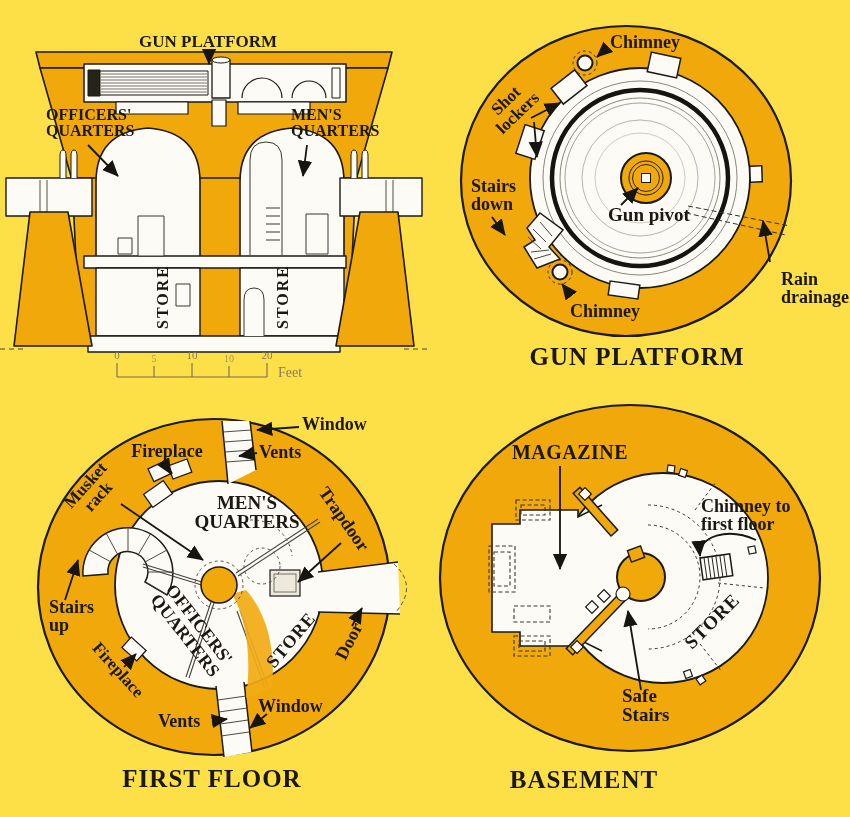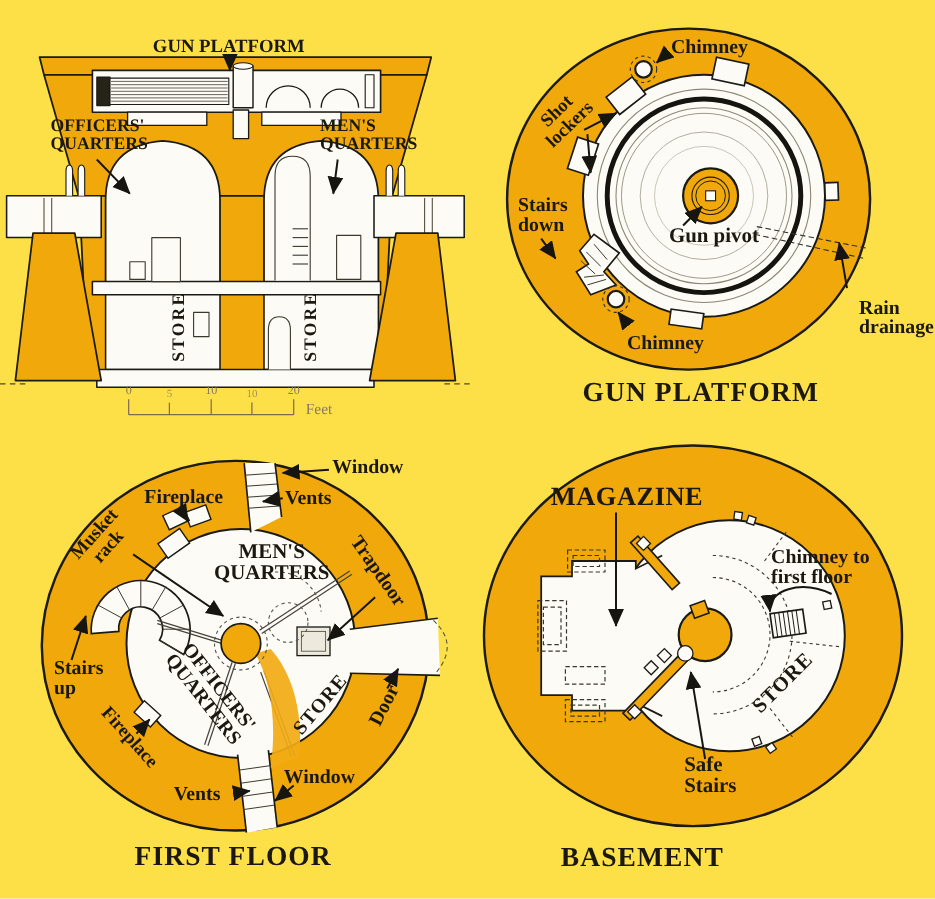--- a/index.html
+++ b/index.html
@@ -6,21 +6,21 @@
   #stage{position:relative;width:850px;height:817px;background:#fde047;overflow:hidden;
          font-family:"Liberation Serif",serif;}
   #art{position:absolute;left:0;top:0;}
   .lbl{position:absolute;font-weight:700;color:#1b1810;white-space:nowrap;line-height:1.02;}
   .ctr{transform:translate(-50%,-50%);}
   .cap{font-size:25px;letter-spacing:1px;}
   .l18{font-size:18px;}
   .l17{font-size:17px;}
   .l16{font-size:16px;}
   .l19{font-size:19px;}
-  .l20{font-size:24px;letter-spacing:.5px;font-family:Liberation Serif, serif;}
+  .l20{font-size:20px;letter-spacing:.5px;font-family:Liberation Serif, serif;}
   .vert{transform:translate(-50%,-50%) rotate(-90deg);letter-spacing:2px;}
   .scalenum{position:absolute;font-weight:400;color:#8a7a5e;font-size:11px;transform:translate(-50%,-50%);}
   .scalenum.faint{font-size:10px;opacity:.75;}
   .feet{position:absolute;font-weight:400;color:#8a7a5e;font-size:14px;}
   .tl{text-align:left;}
   .tc{text-align:center;}
   .block span{display:block;}
 </style>
 </head>
 <body>

